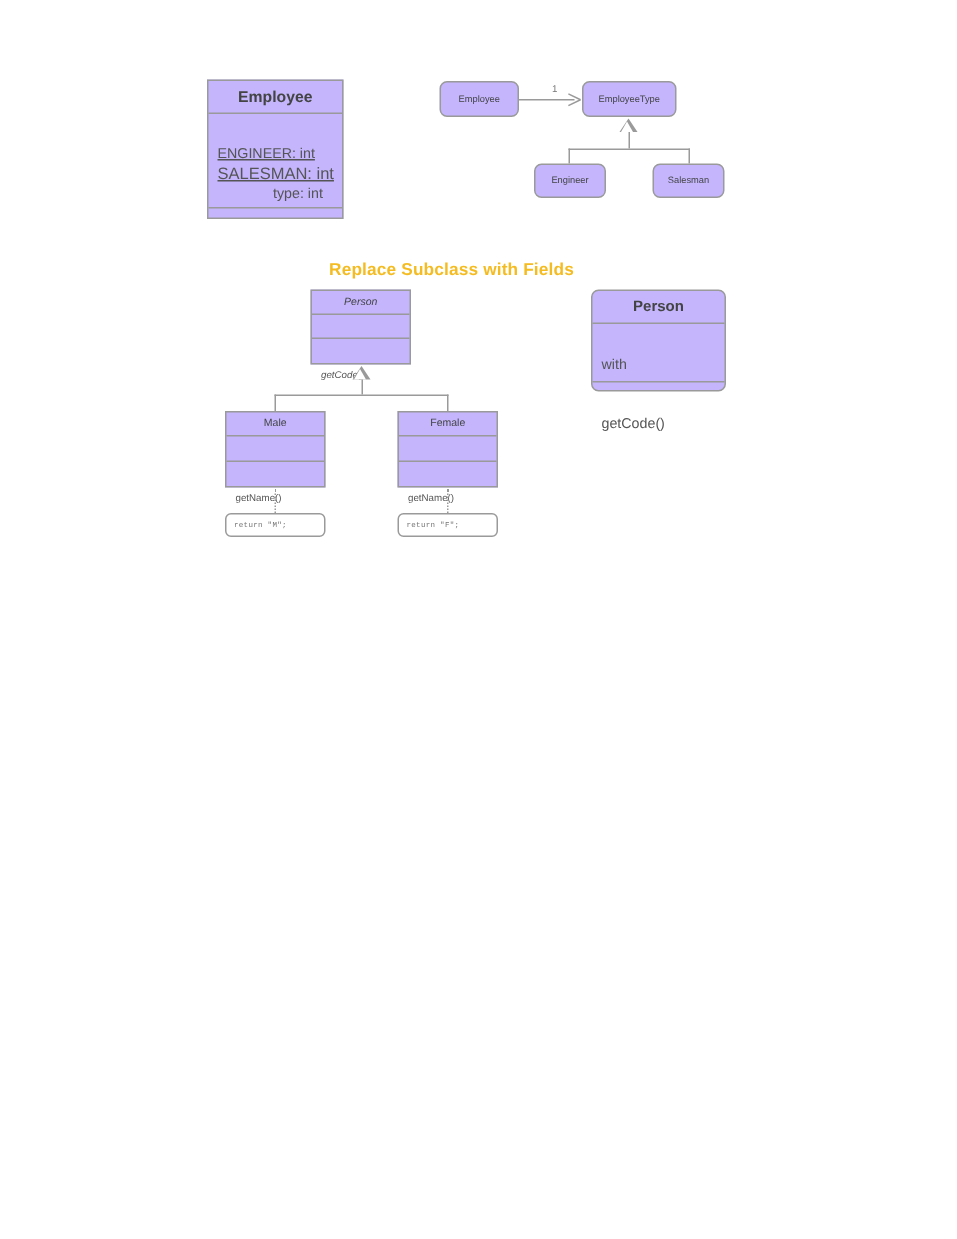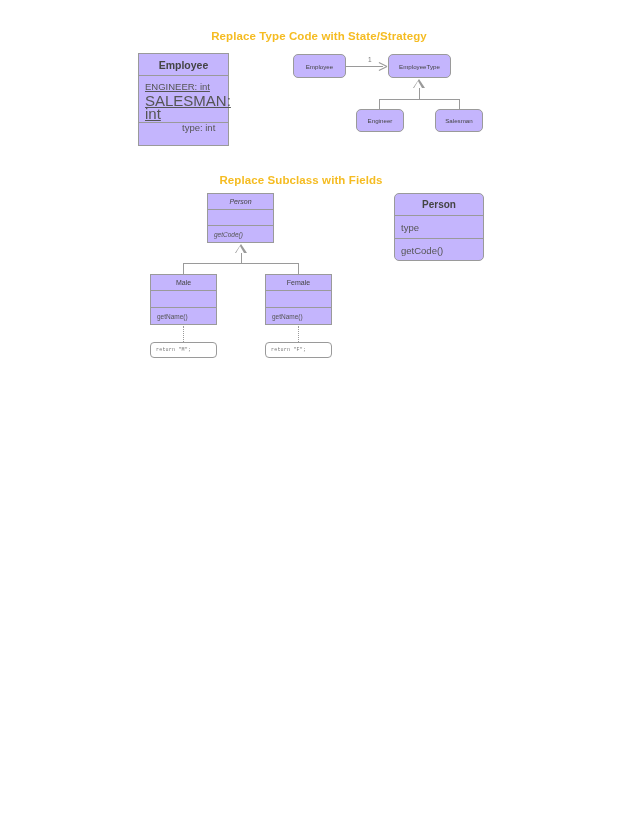--- a/index.html
+++ b/index.html
@@ -46,21 +46,21 @@
     align-items: center;
     border-bottom: 1px solid #9a9a9a;
   }
   .umlbox .row:last-child { border-bottom: none; }
   .umlbox .row.head {
     justify-content: center;
     font-weight: bold;
     color: #444444;
   }
   .umlbox .row .txt { display: block; }
-  .umlbox .row.pad { padding-left: 6px; }
+  .umlbox .row.pad { padding-left: 6px; margin-top: 16px; }
   .italic { font-style: italic; }
   .under { text-decoration: underline; }
 
   
   .note {
     position: absolute;
     box-sizing: border-box;
     background: #ffffff;
     border: 1px solid #9a9a9a;
     border-radius: 4px;
@@ -132,29 +132,28 @@
     position: absolute;
     font-size: 6.5px;
     color: #777777;
   }
 </style>
 </head>
 <body>
 
 <div class="page">
 
-  <div class="section-title" id="title-1">Replace Type Code with State/Strategy</div>
 
   <div class="umlbox" style="left:138px; top:53px; width:91px; height:93px;">
     <div class="row head" style="height:22px; font-size:10.5px;">
       <span class="txt">Employee</span>
     </div>
     <div class="row pad" style="height:47px; display:block; padding-top:4px;">
       <span class="txt under" style="font-size:9.5px; line-height:13.5px;">ENGINEER: int</span>
-      <span class="txt under" style="font-size:15px; line-height:13.5px;">SALESMAN: int</span>
+      <span class="txt under" style="font-size:11px; line-height:13.5px;">SALESMAN: int</span>
       <span class="txt" style="font-size:9.5px; line-height:13.5px;padding-left:37px;">type: int</span>
     </div>
     <div class="row pad" style="height:23px;"></div>
   </div>
 
   <div class="umlbox rounded" style="left:293px; top:54px; width:53px; height:24px;">
     <div class="row head" style="height:100%; font-size:6.2px; font-weight:normal;">
       <span class="txt">Employee</span>
     </div>
   </div>
@@ -230,20 +229,20 @@
     </div>
   </div>
   <div class="vdotted" style="left:298px; top:326px; height:16px;"></div>
   <div class="note" style="left:265px; top:342px; width:67px; height:16px;">return "F";</div>
 
   <div class="umlbox rounded" style="left:394px; top:193px; width:90px; height:68px;">
     <div class="row head" style="height:22px; font-size:10px;">
       <span class="txt">Person</span>
     </div>
     <div class="row pad" style="height:23px;">
-      <span class="txt" style="font-size:9.5px;">type</span>
+      <span class="txt" style="font-size:9.5px;">with</span>
     </div>
     <div class="row pad" style="height:23px;">
       <span class="txt" style="font-size:9.5px;">getCode()</span>
     </div>
   </div>
 
 </div>
 
 </body></html>

